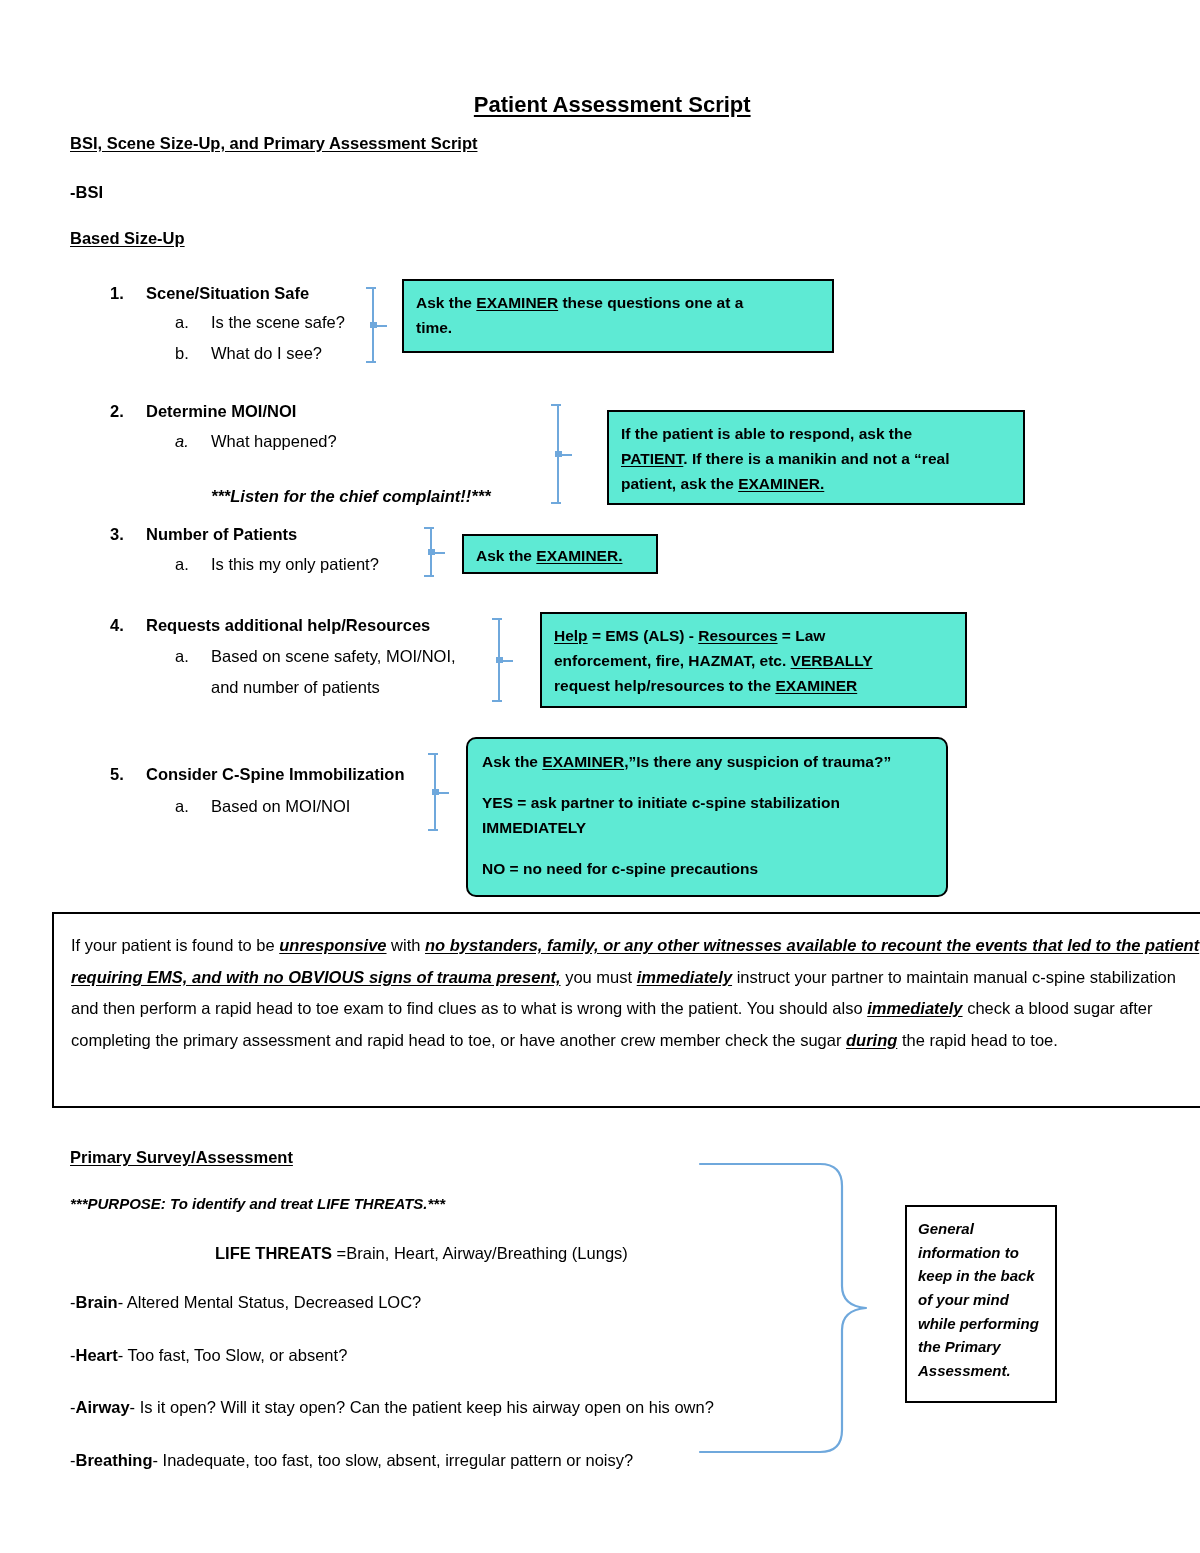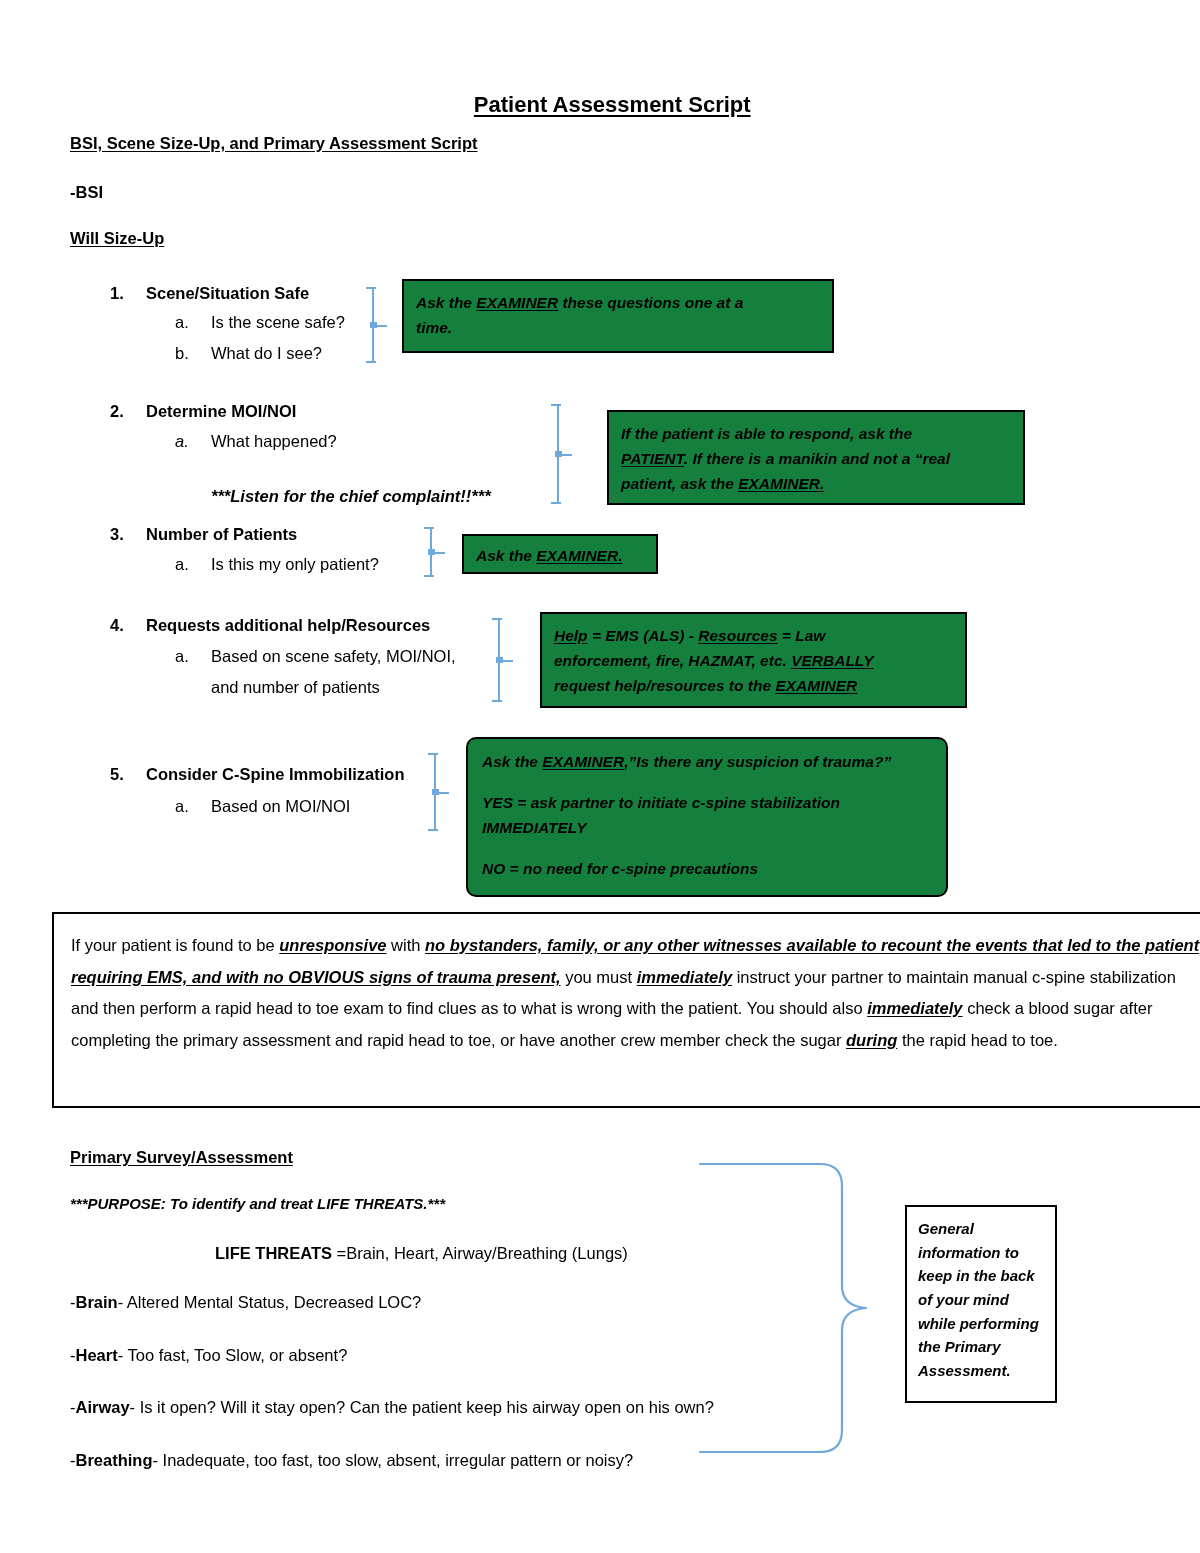--- a/index.html
+++ b/index.html
@@ -32,23 +32,23 @@
   .num-item .marker{position:absolute;left:0;top:0;}
   .num-item .label{position:absolute;left:36px;top:0;white-space:pre;}
   .sub-item{position:absolute;font-size:16.5px;font-weight:normal;}
   .sub-item .marker{position:absolute;left:0;top:0;}
   .sub-item .label{position:absolute;left:36px;top:0;white-space:pre;}
 
   
   .callout{
     position:absolute;
     border:2.5px solid #000;
-    background:#15803d;
+    background:#5eead4;
     box-sizing:border-box;
-    font-style:italic;font-weight:bold;
+    font-weight:bold;
     font-size:15.5px;
     line-height:1.62;
   }
   .callout .inner{padding:9px 12px;}
 
   
   #unresponsive-box{
     position:absolute;
     left:52px;top:912px;width:1172px;height:196px;
     border:2.5px solid #000;box-sizing:border-box;background:#fff;
@@ -90,21 +90,21 @@
 <body>
 
 <div class="page">
 
   <div id="doc-title" class="t" style="position:absolute;">
     <span>Patient Assessment Script</span>
   </div>
 
   <div class="t heading" style="left:70px;top:135px;">BSI, Scene Size-Up, and Primary Assessment Script</div>
   <div class="t" style="left:70px;top:184px;font-size:16.5px;font-weight:bold;">-BSI</div>
-  <div class="t heading" style="left:70px;top:230px;">Will Size-Up</div>
+  <div class="t heading" style="left:70px;top:230px;">Based Size-Up</div>
 
   <div class="num-item" style="left:110px;top:284px;width:330px;">
     <span class="marker">1.</span>
     <span class="label">Scene/Situation Safe</span>
   </div>
   <div class="sub-item" style="left:175px;top:313px;">
     <span class="marker">a.</span>
     <span class="label">Is the scene safe?</span>
   </div>
   <div class="sub-item" style="left:175px;top:344px;">

